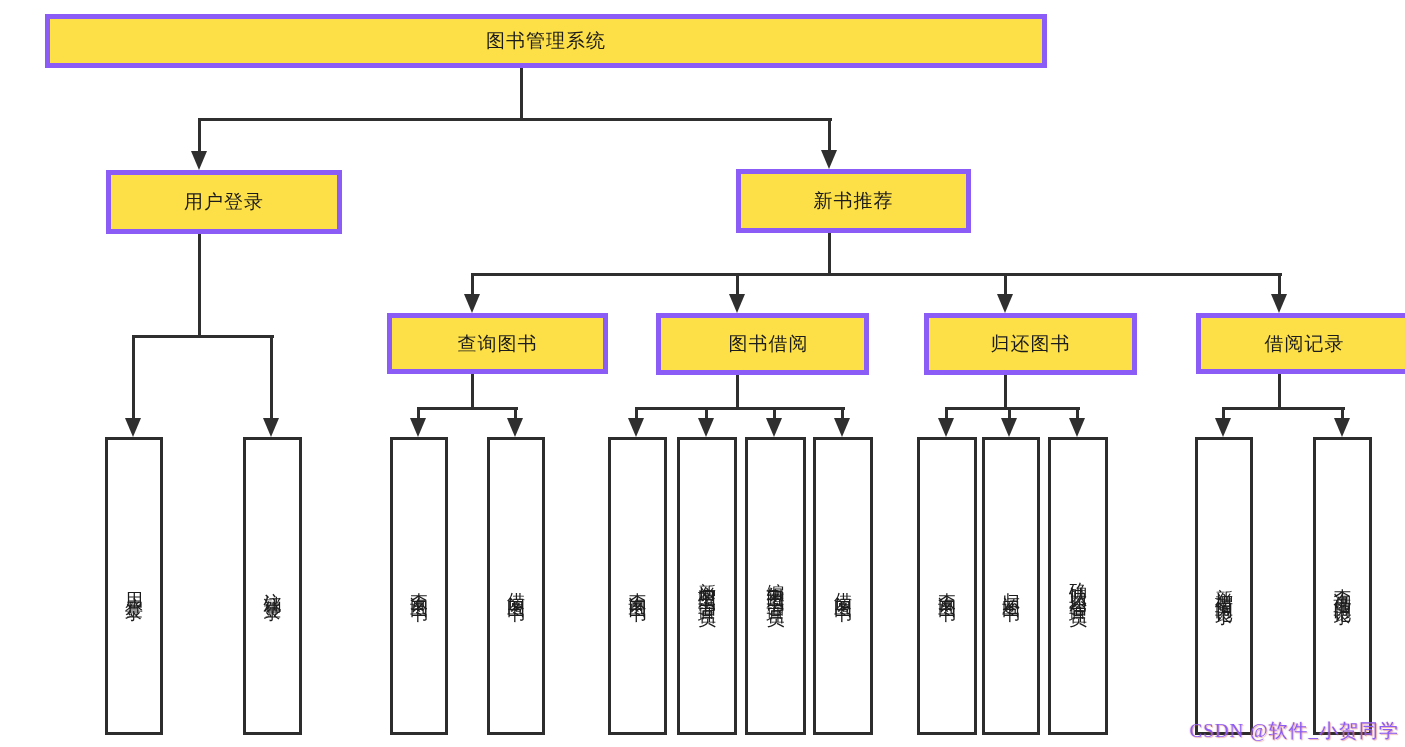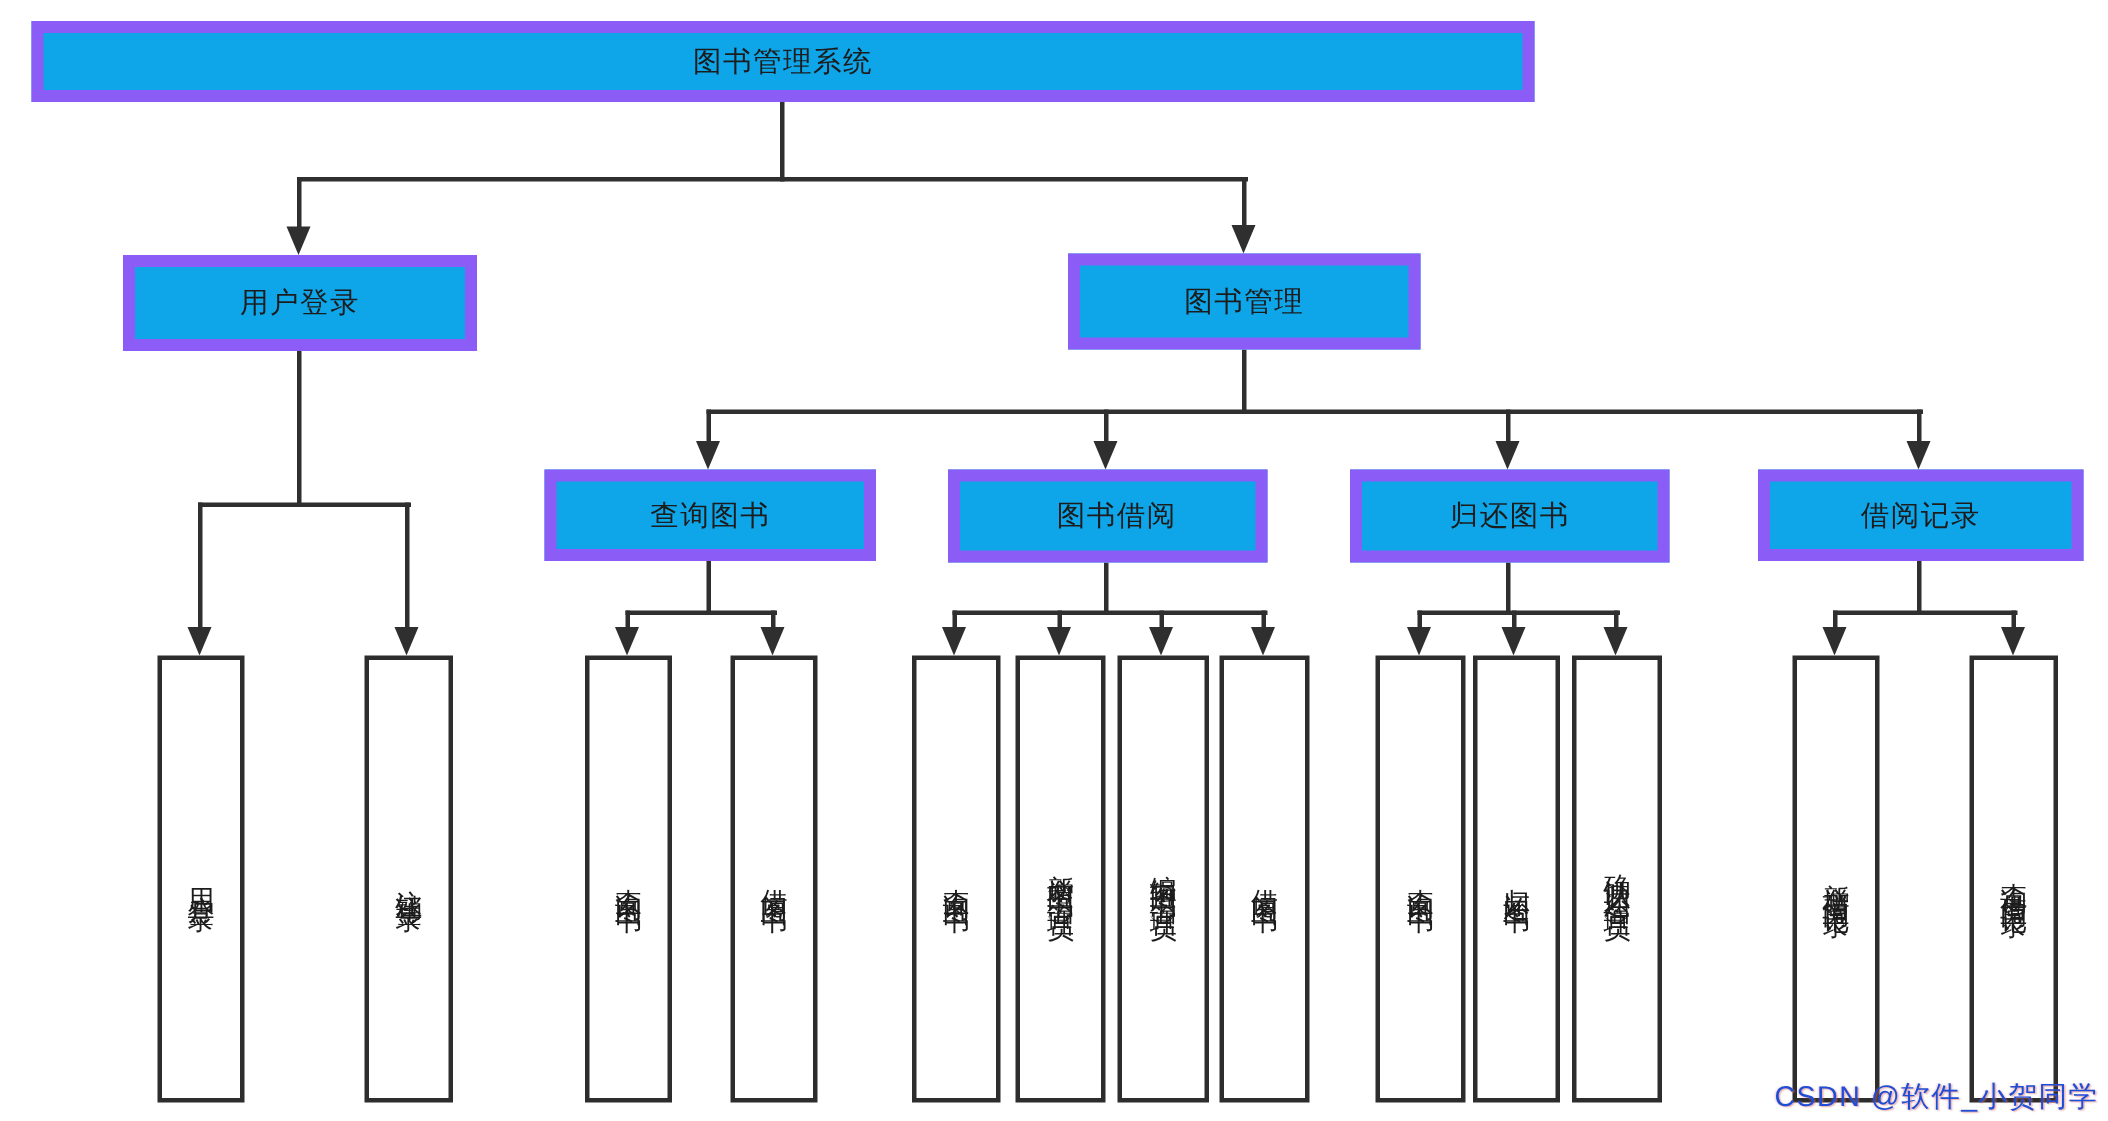--- a/index.html
+++ b/index.html
@@ -1,44 +1,45 @@
 <!DOCTYPE html>
 <html><head>
 <meta charset="utf-8">
 <style>
   html,body{margin:0;padding:0;background:#fff;}
   #stage{
     position:relative;width:1405px;height:747px;background:#ffffff;overflow:hidden;
     font-family:"Liberation Sans","DejaVu Sans",sans-serif;color:#1c1c1c;
   }
   .node{
-    position:absolute;box-sizing:border-box;border:8px solid #8b5cf6;background:#0ea5e9;
+    position:absolute;box-sizing:border-box;border:5px solid #8b5cf6;background:#fde047;
     display:flex;align-items:center;justify-content:center;
-    font-size:19px;letter-spacing:1px;color:#1c1c1c;
+    font-size:19px;letter-spacing:1px;color:#1c1c1c;margin-left:24px;
   }
   .leaf{
     position:absolute;box-sizing:border-box;border:3px solid #2d2d2d;background:#fff;
     display:flex;align-items:center;justify-content:center;
   }
   .leaf span{
     writing-mode:vertical-rl;text-orientation:mixed;
     font-size:18px;line-height:1;letter-spacing:4px;color:#1c1c1c;white-space:nowrap;
   }
   .vline,.hline{position:absolute;background:#2f2f2f;}
   .vline{width:3px;}
   .hline{height:3px;}
   .arrow{
     position:absolute;width:0;height:0;
     border-left:8px solid transparent;border-right:8px solid transparent;
     border-top:19px solid #2f2f2f;
   }
   #watermark{
     position:absolute;right:6px;bottom:3px;font-size:19px;letter-spacing:1px;
-    color:#1d4ed8;
+    color:#8b5cf6;
     text-shadow:1px 1px 1px rgba(219,106,106,.55), -1px 0 1px rgba(219,106,106,.25);
+    font-family:Liberation Serif, serif;
   }
 </style>
 </head>
 <body>
 
 <div id="stage">
 
   <div id="connectors" style="position:absolute;inset:0;">
       <div class="vline" style="left: 520px; top: 68px; height: 53px;"></div>
       <div class="hline" style="left: 198px; top: 118px; width: 634px;"></div>
@@ -95,21 +96,21 @@
     </div>
 
   <div class="node" style="left:21px;top:14px;width:1002px;height:54px;">
     <span>图书管理系统</span>
   </div>
 
   <div class="node" style="left:82px;top:170px;width:236px;height:64px;">
     <span>用户登录</span>
   </div>
   <div class="node" style="left:712px;top:169px;width:235px;height:64px;">
-    <span>图书管理</span>
+    <span>新书推荐</span>
   </div>
 
   <div class="node" style="left:363px;top:313px;width:221px;height:61px;">
     <span>查询图书</span>
   </div>
   <div class="node" style="left:632px;top:313px;width:213px;height:62px;padding-left:12px;">
     <span>图书借阅</span>
   </div>
   <div class="node" style="left:900px;top:313px;width:213px;height:62px;">
     <span>归还图书</span>

